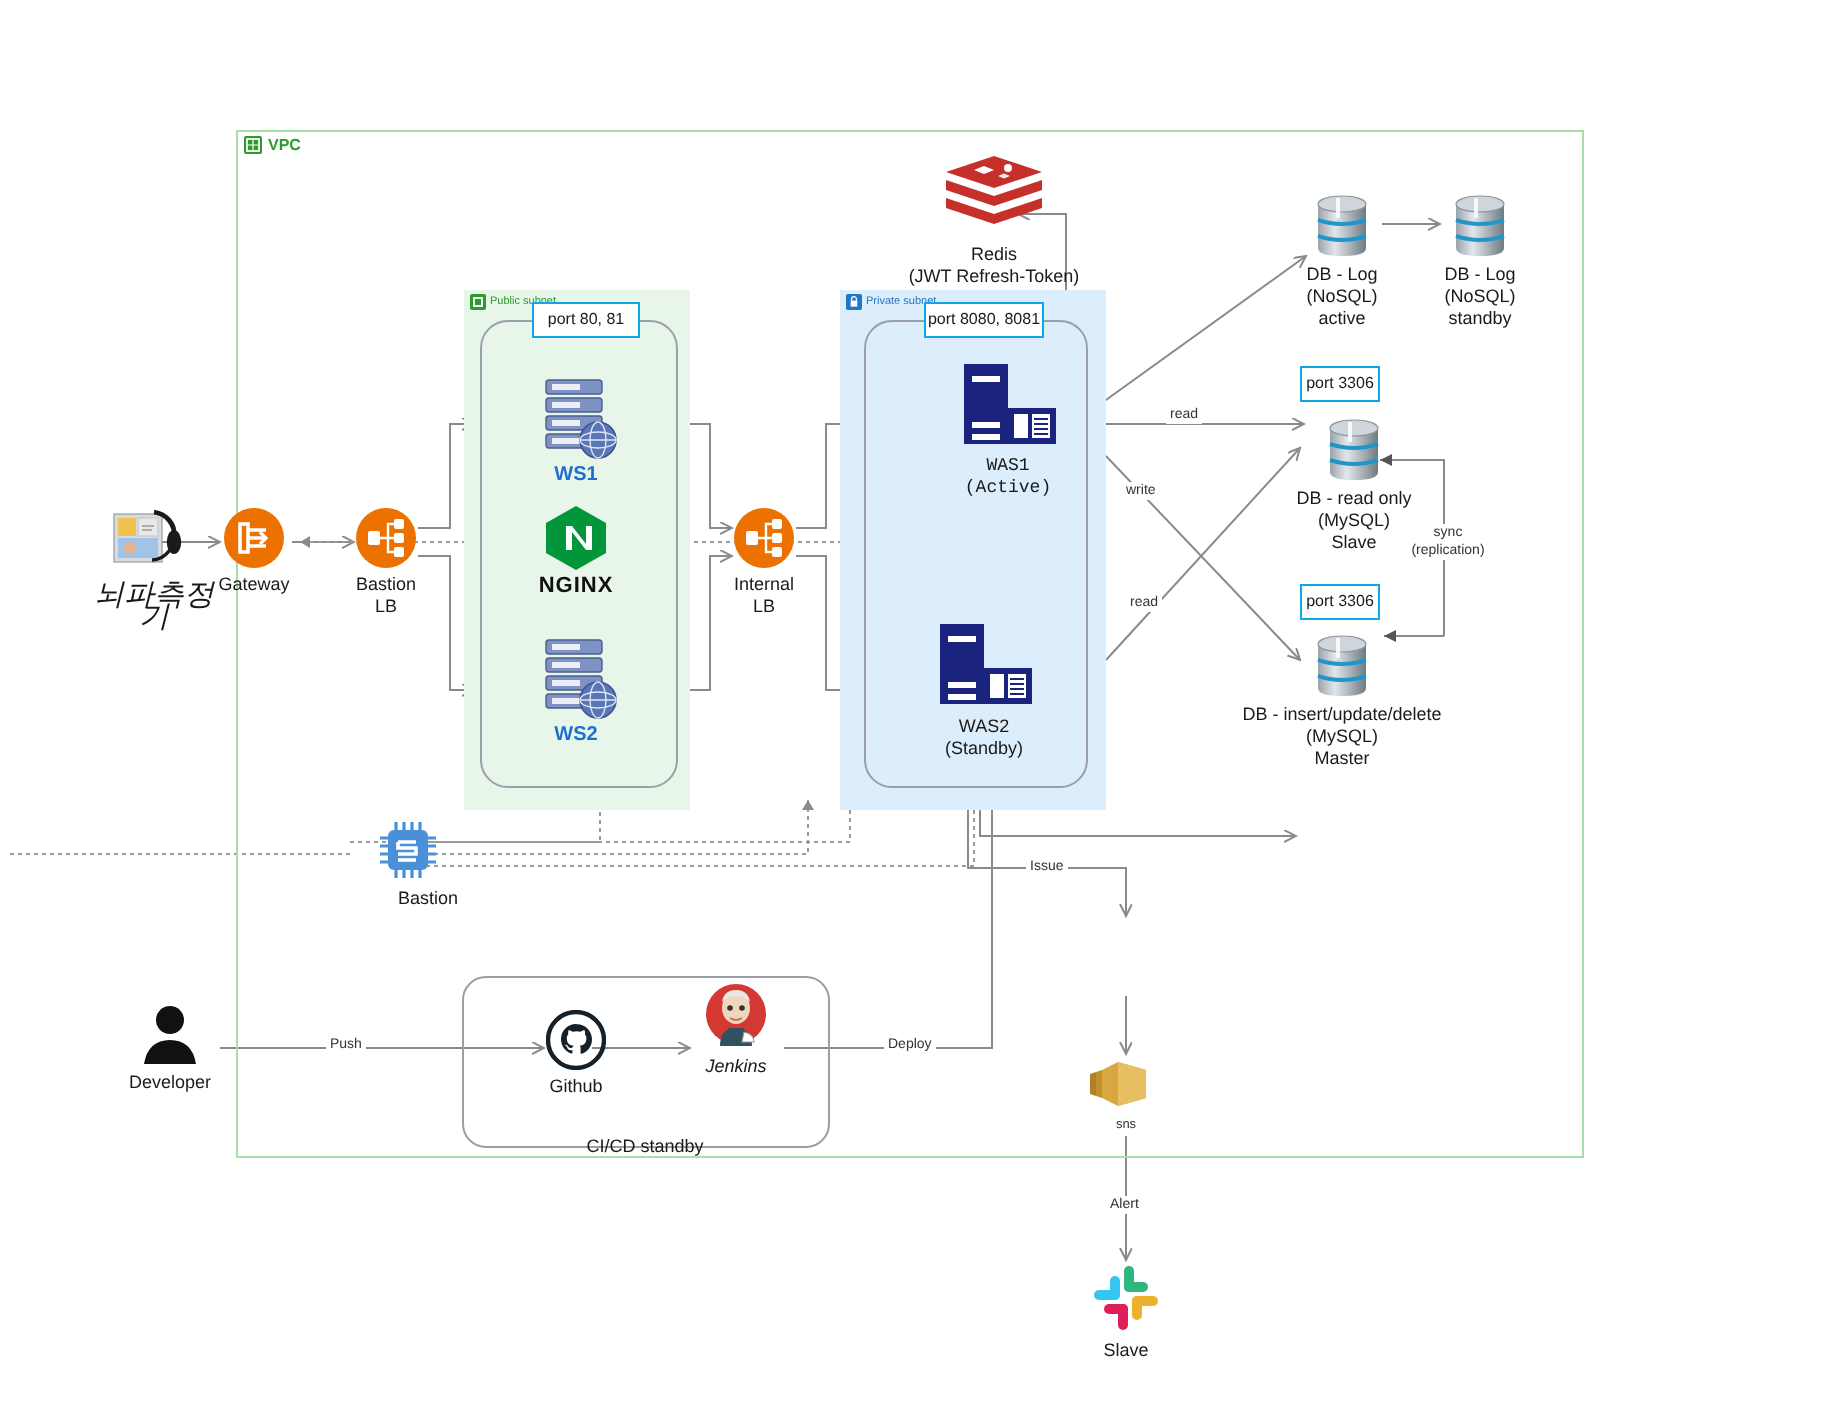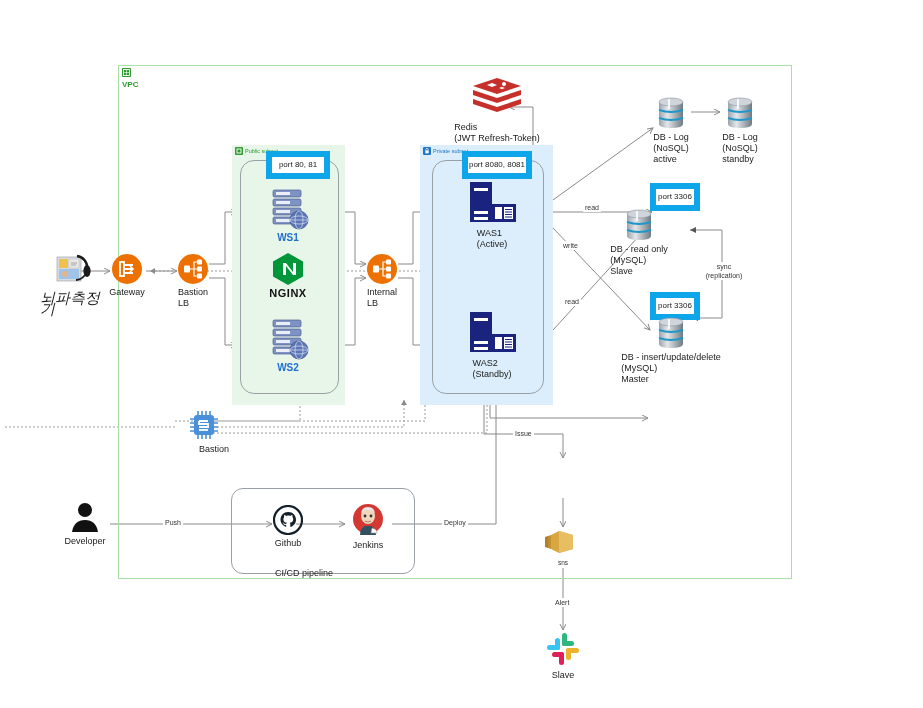--- a/index.html
+++ b/index.html
@@ -1,46 +1,46 @@
 <!DOCTYPE html>
 <html><head>
 <meta charset="utf-8">
 <style>
   html,body{margin:0;padding:0;background:#ffffff;}
   body{width:923px;height:708px;font-family:"Liberation Sans",sans-serif;color:#1a1a1a;overflow:hidden;}
   #canvas{position:relative;width:923px;height:708px;background:#fff;}
   .abs{position:absolute;}
-  .lbl{font-size:9px;line-height:11px;color:#1a1a1a;white-space:pre-line;}
+  .lbl{font-size:9px;line-height:11px;text-align:center;color:#1a1a1a;white-space:pre-line;}
   .lbl.blue{color:#1f6fd0;font-weight:bold;font-size:10px;}
   .tiny{font-size:6.5px;line-height:8px;text-align:center;color:#333;}
   .edge-lbl{font-size:7px;color:#333;background:#fff;padding:0 2px;text-align:center;line-height:9px;}
 
   
   #vpc{left:118px;top:65px;width:672px;height:512px;border:1.5px solid #a9dfa9;background:transparent;}
-  #vpc-tag{left:122px;top:68px;display:flex;align-items:flex-start;gap:3px;flex-direction:column;}
+  #vpc-tag{left:122px;top:68px;display:flex;align-items:flex-end;gap:3px;}
   .tagbox{width:9px;height:9px;border-radius:1px;display:flex;align-items:center;justify-content:center;}
   .tagbox svg{display:block;}
   #vpc-tag .tagtxt{font-size:8px;color:#2d9b2d;font-weight:bold;}
 
   
   #public-subnet{left:232px;top:145px;width:113px;height:260px;background:#e8f5e9;}
   #public-tag{left:235px;top:147px;display:flex;align-items:center;gap:2px;}
   #public-tag .tagtxt{font-size:5.5px;color:#2d9b2d;}
   #private-subnet{left:420px;top:145px;width:133px;height:260px;background:#dceefb;}
   #private-tag{left:423px;top:147px;display:flex;align-items:center;gap:2px;}
   #private-tag .tagtxt{font-size:5.5px;color:#2176c7;}
 
   
   .capsule{border:1px solid #9aa0a6;border-radius:14px;background:transparent;}
   #ws-capsule{left:240px;top:160px;width:97px;height:232px;}
   #was-capsule{left:432px;top:160px;width:110px;height:232px;}
   #cicd-capsule{left:231px;top:488px;width:182px;height:84px;border-radius:12px;}
 
   
-  .portbox{border:6px solid #0ea5e9;background:#fff;text-align:center;font-size:8px;line-height:10px;padding:3px 0;}
+  .portbox{border:1px solid #0ea5e9;background:#fff;text-align:center;font-size:8px;line-height:10px;padding:3px 0;}
   #port-80{left:266px;top:151px;width:52px;}
   #port-8080{left:462px;top:151px;width:58px;}
   #port-3306-a{left:650px;top:183px;width:38px;}
   #port-3306-b{left:650px;top:292px;width:38px;}
 
   svg.wire{position:absolute;left:0;top:0;width:923px;height:708px;pointer-events:none;}
 
   
   .node{display:flex;flex-direction:column;align-items:center;}
   .icoWrap{display:flex;align-items:center;justify-content:center;}
@@ -215,21 +215,21 @@
           <rect x="3.5" y="5" width="5" height="4.5" fill="#fff"></rect>
           <path d="M4.2 5 V3.8 a1.8 1.8 0 0 1 3.6 0 V5" fill="none" stroke="#fff" stroke-width="1"></path>
         </svg>
     </span>
     <span class="tagtxt">Private subnet</span>
   </div>
   <div class="abs capsule" id="was-capsule"></div>
   <div class="abs portbox" id="port-8080">port
 8080, 8081</div>
 
-  <div class="abs node" style="left:455px;top:180px;width:74px;">
+  <div class="abs node" style="left:467px;top:180px;width:74px;font-family:Liberation Mono, monospace;">
     <span class="icoWrap">
       <svg width="52" height="46" viewBox="0 0 52 46">
         <rect x="4" y="2" width="22" height="40" fill="#1a237e"></rect>
         <rect x="8" y="8" width="14" height="3" fill="#fff"></rect>
         <rect x="8" y="31" width="14" height="3" fill="#fff"></rect>
         <rect x="8" y="37" width="14" height="3" fill="#fff"></rect>
         <rect x="26" y="24" width="24" height="18" fill="#1a237e"></rect>
         <rect x="29" y="27" width="7" height="12" fill="#fff"></rect>
         <rect x="38" y="27" width="9" height="12" fill="#fff"></rect>
         <g stroke="#1a237e" stroke-width="1">
@@ -388,21 +388,21 @@
         <rect x="15" y="3" width="2" height="10" fill="#fafcfd" opacity="0.9"></rect>
       </svg>
     </span>
     <span class="lbl" style="margin-top:2px;">DB - Log
 (NoSQL)
 standby</span>
   </div>
 
   <div class="abs portbox" id="port-3306-a">port
 3306</div>
-  <div class="abs node" style="left:602px;top:208px;width:74px;">
+  <div class="abs node" style="left:640px;top:208px;width:74px;">
     <span class="icoWrap">
       <svg width="36" height="34" viewBox="0 0 36 34">
         <defs>
             <linearGradient id="dbg3" x1="0" y1="0" x2="1" y2="0">
           <stop offset="0" stop-color="#9aa3ab"></stop>
               <stop offset="0.35" stop-color="#e3e7ea"></stop>
               <stop offset="1" stop-color="#6f7a83"></stop>
         </linearGradient>
           </defs>
         <path d="M6 6 h24 v22 q0 4 -12 4 q-12 0 -12 -4 z" fill="url(#dbg3)"></path>
@@ -494,33 +494,33 @@
     <span class="icoWrap">
       <svg width="34" height="34" viewBox="0 0 34 34">
         <circle cx="17" cy="10" r="7" fill="#111"></circle>
         <path d="M4 32 q2 -12 13 -12 q11 0 13 12 z" fill="#111"></path>
       </svg>
     </span>
     <span class="lbl" style="margin-top:2px;">Developer</span>
   </div>
 
   <div class="abs capsule" id="cicd-capsule"></div>
-  <div class="abs lbl" style="left:275px;top:568px;width:95px;">CI/CD pipeline</div>
+  <div class="abs lbl" style="left:275px;top:568px;width:95px;">CI/CD standby</div>
 
   <div class="abs node" style="left:264px;top:505px;width:48px;">
     <span class="icoWrap">
       <svg width="30" height="30" viewBox="0 0 30 30">
         <circle cx="15" cy="15" r="14" fill="none" stroke="#14212b" stroke-width="2.2"></circle>
         <path d="M15 7 c-4.2 0 -7.5 3.4 -7.5 7.6 c0 3.3 2.2 6.2 5.2 7.2 c0.4 0.1 0.5 -0.2 0.5 -0.4 v-1.4 c-2.1 0.5 -2.5 -1 -2.5 -1 c-0.3 -0.9 -0.8 -1.1 -0.8 -1.1 c-0.7 -0.5 0.1 -0.5 0.1 -0.5 c0.7 0.1 1.1 0.8 1.1 0.8 c0.7 1.1 1.8 0.8 2.2 0.6 c0.1 -0.5 0.3 -0.8 0.5 -1 c-1.7 -0.2 -3.4 -0.8 -3.4 -3.7 c0 -0.8 0.3 -1.5 0.8 -2 c-0.1 -0.2 -0.3 -1 0.1 -2 c0 0 0.6 -0.2 2.1 0.8 c0.6 -0.2 1.3 -0.3 1.9 -0.3 c0.6 0 1.3 0.1 1.9 0.3 c1.5 -1 2.1 -0.8 2.1 -0.8 c0.4 1 0.2 1.8 0.1 2 c0.5 0.5 0.8 1.2 0.8 2 c0 2.9 -1.7 3.5 -3.4 3.7 c0.3 0.3 0.5 0.8 0.5 1.5 v2.2 c0 0.2 0.1 0.5 0.5 0.4 c3 -1 5.2 -3.9 5.2 -7.2 c0 -4.2 -3.3 -7.6 -7.5 -7.6 z" fill="#14212b"></path>
       </svg>
     </span>
     <span class="lbl" style="margin-top:3px;">Github</span>
   </div>
 
-  <div class="abs node" style="left:344px;top:502px;width:48px;">
+  <div class="abs node" style="left:344px;top:490px;width:48px;font-style:italic;">
     <span class="icoWrap">
       <svg width="34" height="36" viewBox="0 0 34 36">
         <circle cx="17" cy="17" r="15" fill="#d33833"></circle>
         <path d="M9 33 q0 -9 8 -9 q8 0 8 9 z" fill="#335061"></path>
         <ellipse cx="17" cy="14" rx="7" ry="8" fill="#f0d6bd"></ellipse>
         <path d="M10 11 q1 -6 7 -6 q6 0 7 6 q-3 -3 -7 -3 q-4 0 -7 3" fill="#e8e8e8"></path>
         <circle cx="14" cy="14" r="1.4" fill="#333"></circle>
         <circle cx="20" cy="14" r="1.4" fill="#333"></circle>
         <path d="M14 19 q3 2 6 0" fill="none" stroke="#b07a5a" stroke-width="1"></path>
         <rect x="13" y="24" width="8" height="4" fill="#335061"></rect>

